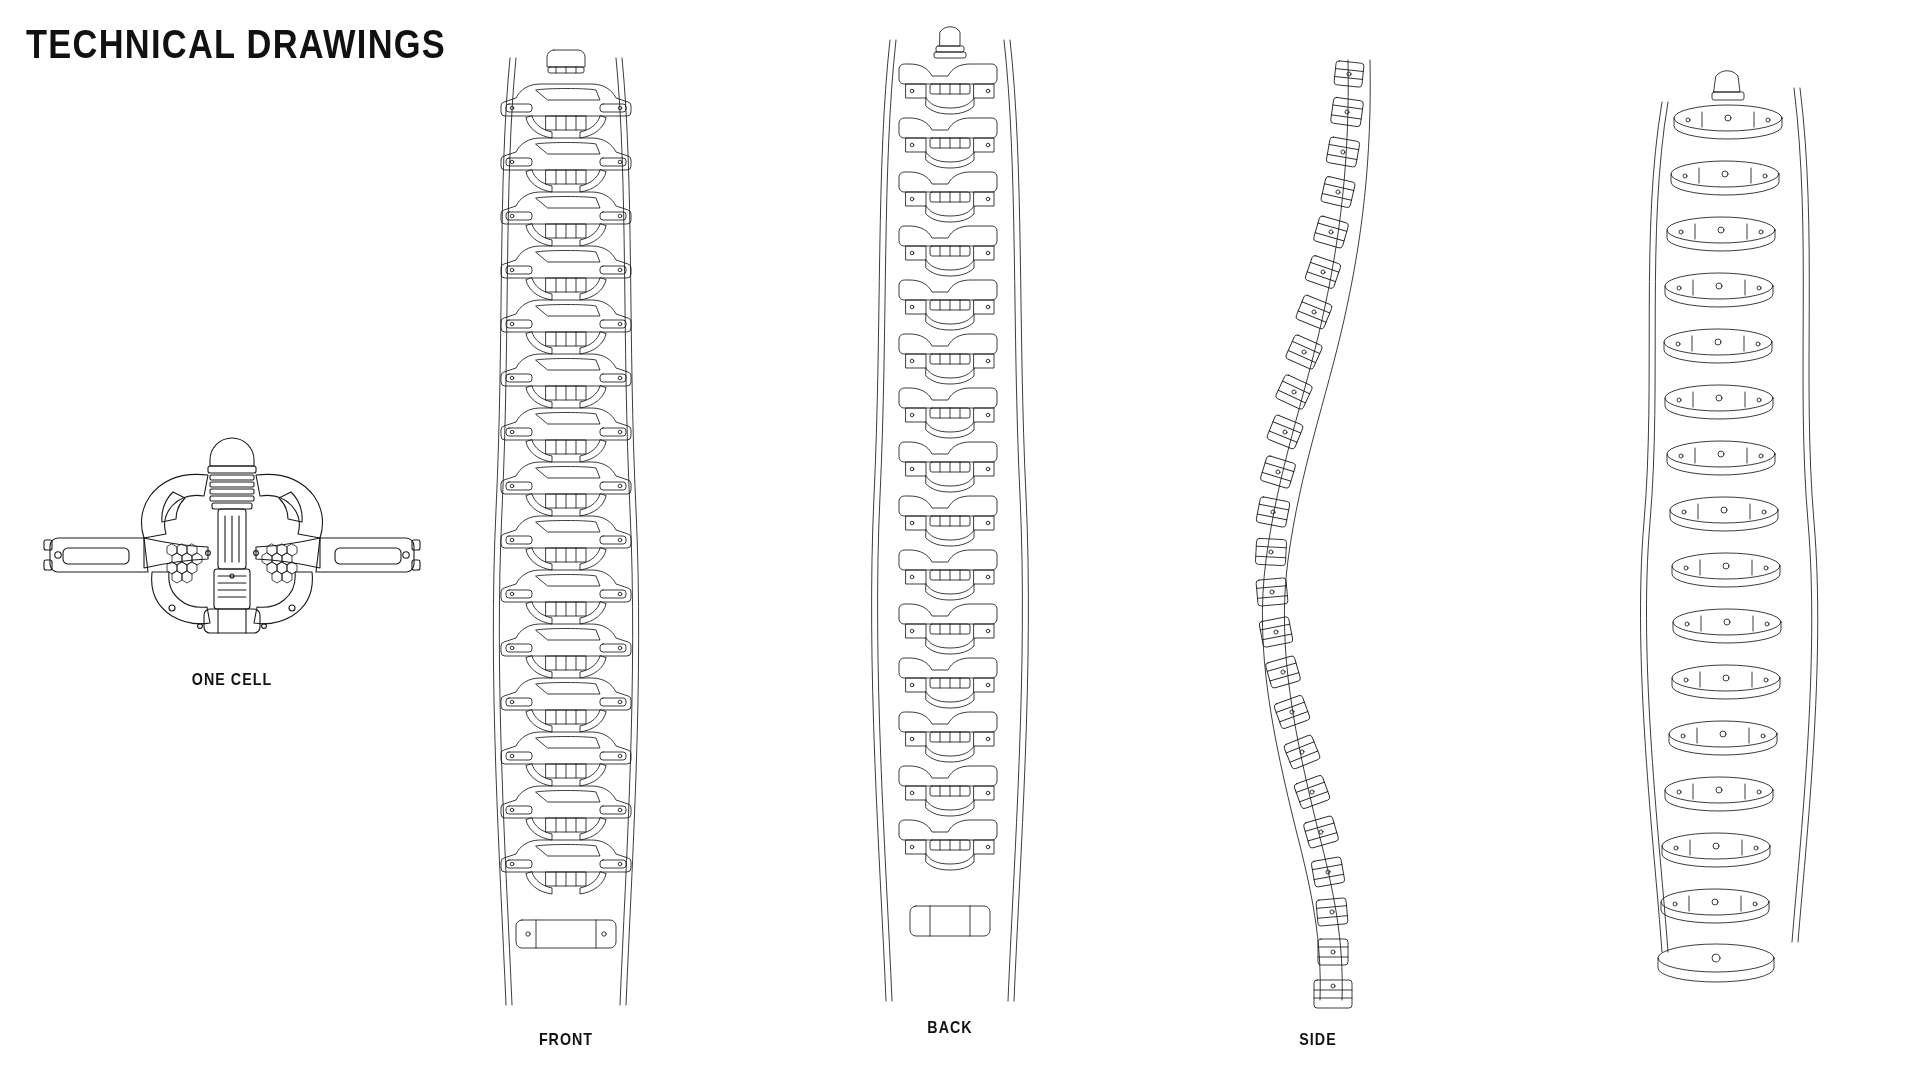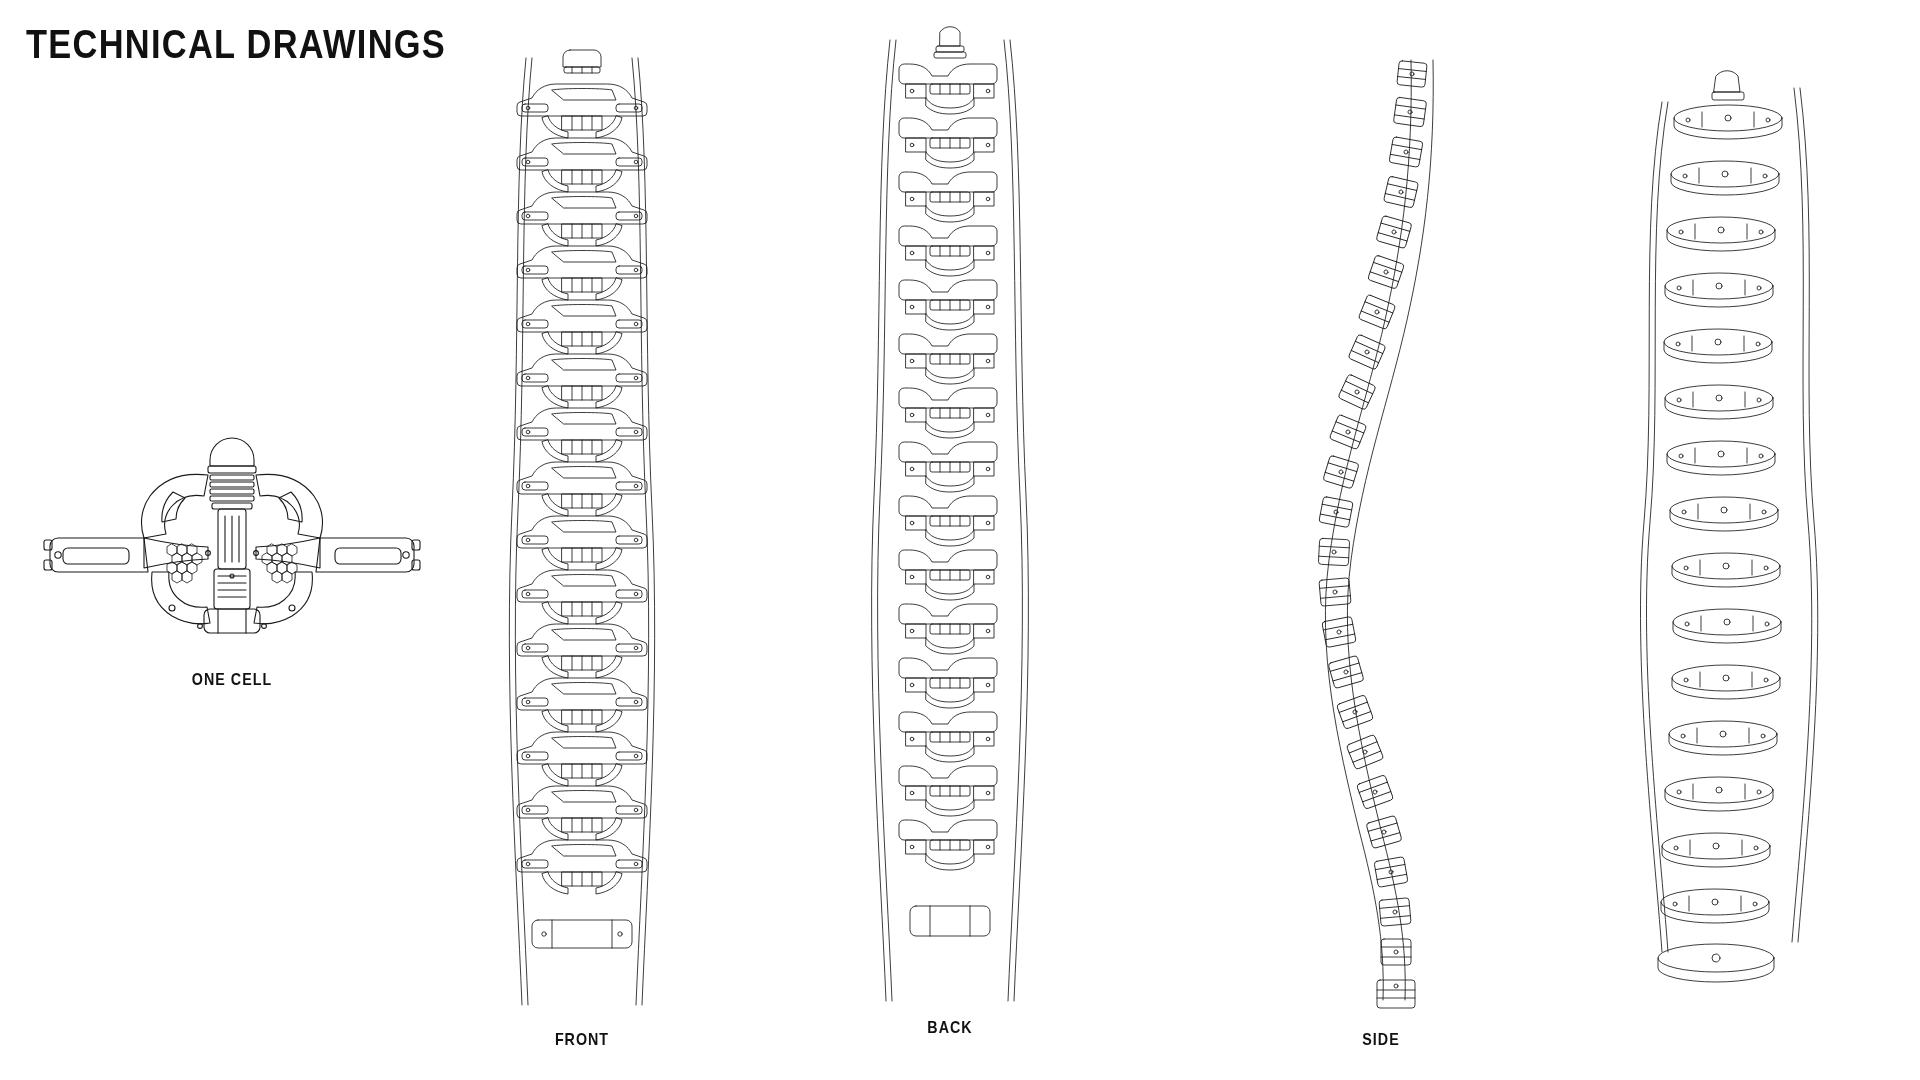--- a/index.html
+++ b/index.html
@@ -135,21 +135,21 @@
       <circle cx="176" cy="123" r="2.4"></circle>
       <circle cx="224" cy="123" r="2.4"></circle>
       <circle cx="200" cy="146" r="2"></circle>
       <circle cx="168" cy="196" r="2.4"></circle>
       <circle cx="232" cy="196" r="2.4"></circle>
     </g>
   </svg>
   <div class="view-caption" style="left:0px; top:240px; width:400px;">ONE CELL</div>
 </div>
 
-<div class="view" style="left:492px; top:40px; width:180px; height:1010px;">
+<div class="view" style="left:476px; top:40px; width:180px; height:1010px;">
   <svg class="drawing-svg" width="180" height="1010" viewBox="0 0 180 1010">
     <g fill="none" stroke="#1a1a1a" stroke-width="0.85" stroke-linejoin="round" stroke-linecap="round">
 
       <path d="M34 18 C 22 140 28 300 20 470 C 12 640 24 820 30 965"></path>
       <path d="M40 18 C 28 140 34 300 26 470 C 18 640 30 820 36 965"></path>
       <path d="M146 18 C 158 140 152 300 160 470 C 168 640 156 820 150 965"></path>
       <path d="M140 18 C 152 140 146 300 154 470 C 162 640 150 820 144 965"></path>
 
       <g>
         <path d="M78 10 h24 a7 7 0 0 1 7 7 v10 h-38 v-10 a7 7 0 0 1 7 -7z"></path>
@@ -609,21 +609,21 @@
       </g>
 
       <path d="M56 880 l 68 0 a6 6 0 0 1 6 6 l 0 18 a6 6 0 0 1 -6 6 l -68 0 a6 6 0 0 1 -6 -6 l 0 -18 a6 6 0 0 1 6 -6 z"></path>
       <line x1="70" y1="880" x2="70" y2="910"></line>
       <line x1="110" y1="880" x2="110" y2="910"></line>
     </g>
   </svg>
   <div class="view-caption" style="left:-10px; top:992px; width:200px;">BACK</div>
 </div>
 
-<div class="view" style="left:1293px; top:40px; width:190px; height:1010px;">
+<div class="view" style="left:1230px; top:40px; width:190px; height:1010px;">
   <svg class="drawing-svg" width="190" height="1010" viewBox="0 0 190 1010">
     <g fill="none" stroke="#1a1a1a" stroke-width="0.85" stroke-linejoin="round" stroke-linecap="round">
 
       <path d="M118 20 C 120 120 110 200 92 280 C 74 360 48 430 36 520 C 24 610 44 700 66 790 C 82 852 92 900 90 960"></path>
       <path d="M140 20 C 142 120 132 200 114 280 C 96 360 70 430 58 520 C 46 610 66 700 88 790 C 104 852 114 900 112 960"></path>
 
       <g>
         <g transform="translate(119,34) rotate(6)">
             <rect x="-14" y="-12" width="28" height="24" rx="3"></rect>
             <line x1="-14" y1="-4" x2="14" y2="-4"></line>

